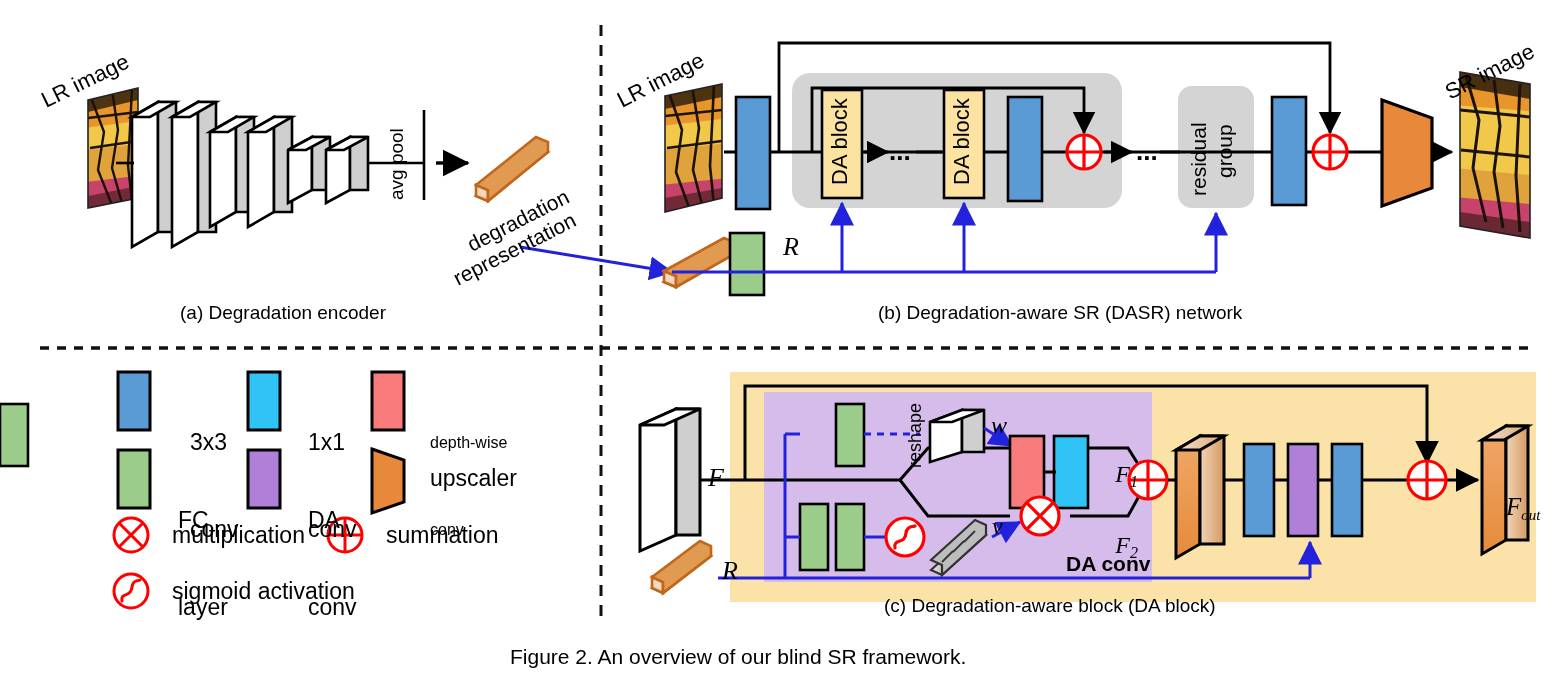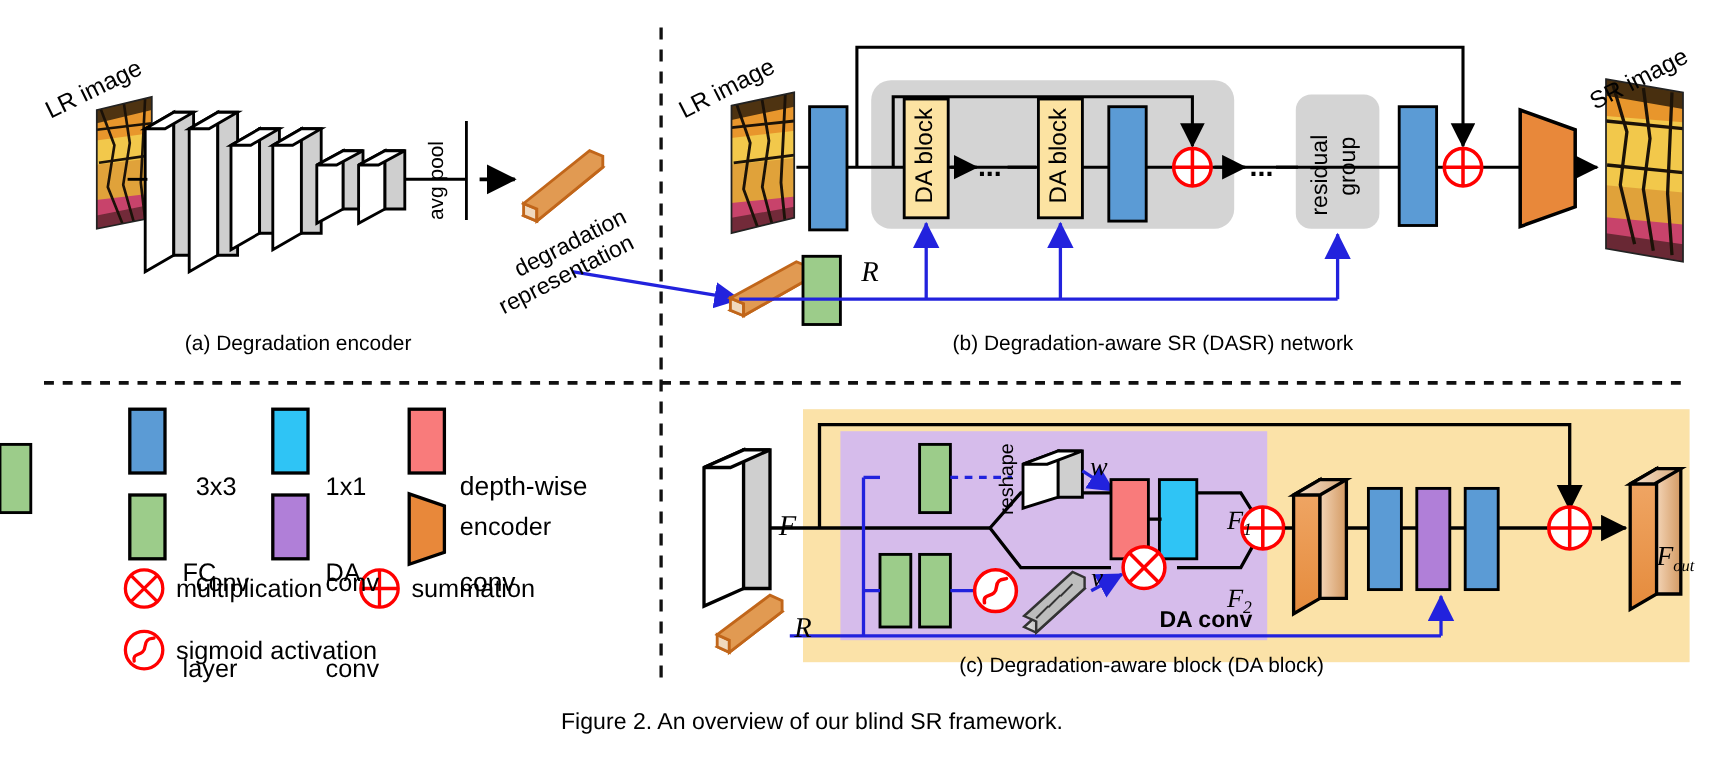--- a/index.html
+++ b/index.html
@@ -1,21 +1,21 @@
 <!DOCTYPE html>
 <html><head>
 <meta charset="utf-8">
 <style>
   html,body{margin:0;padding:0;background:#ffffff;}
   body{width:1567px;height:688px;position:relative;overflow:hidden;
        font-family:"Liberation Sans", sans-serif;color:#000;}
   .root{position:absolute;left:0;top:0;width:1567px;height:688px;}
   svg.layer{position:absolute;left:0;top:0;width:1567px;height:688px;}
   .txt{position:absolute;white-space:pre;}
-  .sans{font-family:"Liberation Sans", sans-serif;}
+  .sans{font-family:"Liberation Sans", sans-serif;margin-left:12px;}
   .ital{font-family:"Liberation Serif", serif;font-style:italic;}
   .cap{font-size:19px;}
   .figcap{font-family:Liberation Sans, sans-serif;font-size:21px;}
 </style>
 </head>
 <body>
 
 <div class="root">
 
 <svg class="layer" viewBox="0 0 1567 688">
@@ -420,31 +420,31 @@
 </div>
 
 <div class="txt sans" style="left:178px;top:370px;font-size:23px;line-height:29px;">
   <div>3x3</div>
   <div>conv</div>
 </div>
 <div class="txt sans" style="left:296px;top:370px;font-size:23px;line-height:29px;">
   <div>1x1</div>
   <div>conv</div>
 </div>
-<div class="txt sans" style="left:418px;top:370px;font-size:24px;line-height:29px;">
+<div class="txt sans" style="left:418px;top:370px;font-size:16px;line-height:29px;">
   <div>depth-wise</div>
   <div>conv</div>
 </div>
 <div class="txt sans" style="left:166px;top:448px;font-size:23px;line-height:29px;">
   <div>FC</div>
   <div>layer</div>
 </div>
 <div class="txt sans" style="left:296px;top:448px;font-size:23px;line-height:29px;">
   <div>DA</div>
   <div>conv</div>
 </div>
-<div class="txt sans" style="left:418px;top:465px;font-size:23px;">encoder</div>
+<div class="txt sans" style="left:418px;top:465px;font-size:23px;">upscaler</div>
 
 <div class="txt sans" style="left:160px;top:522px;font-size:23px;">multiplication</div>
 <div class="txt sans" style="left:374px;top:522px;font-size:23px;">summation</div>
 <div class="txt sans" style="left:160px;top:578px;font-size:23px;">sigmoid activation</div>
 
 </div>
 
 </body></html>

